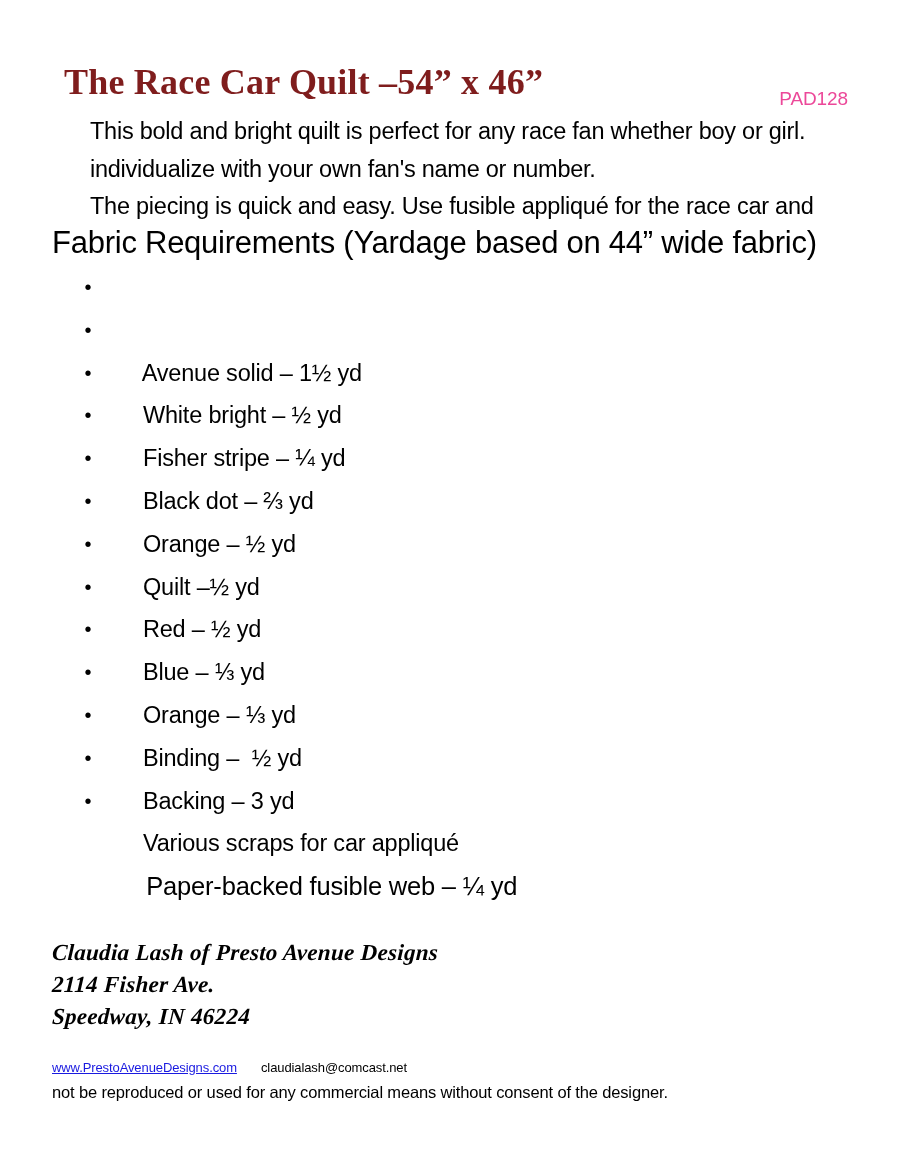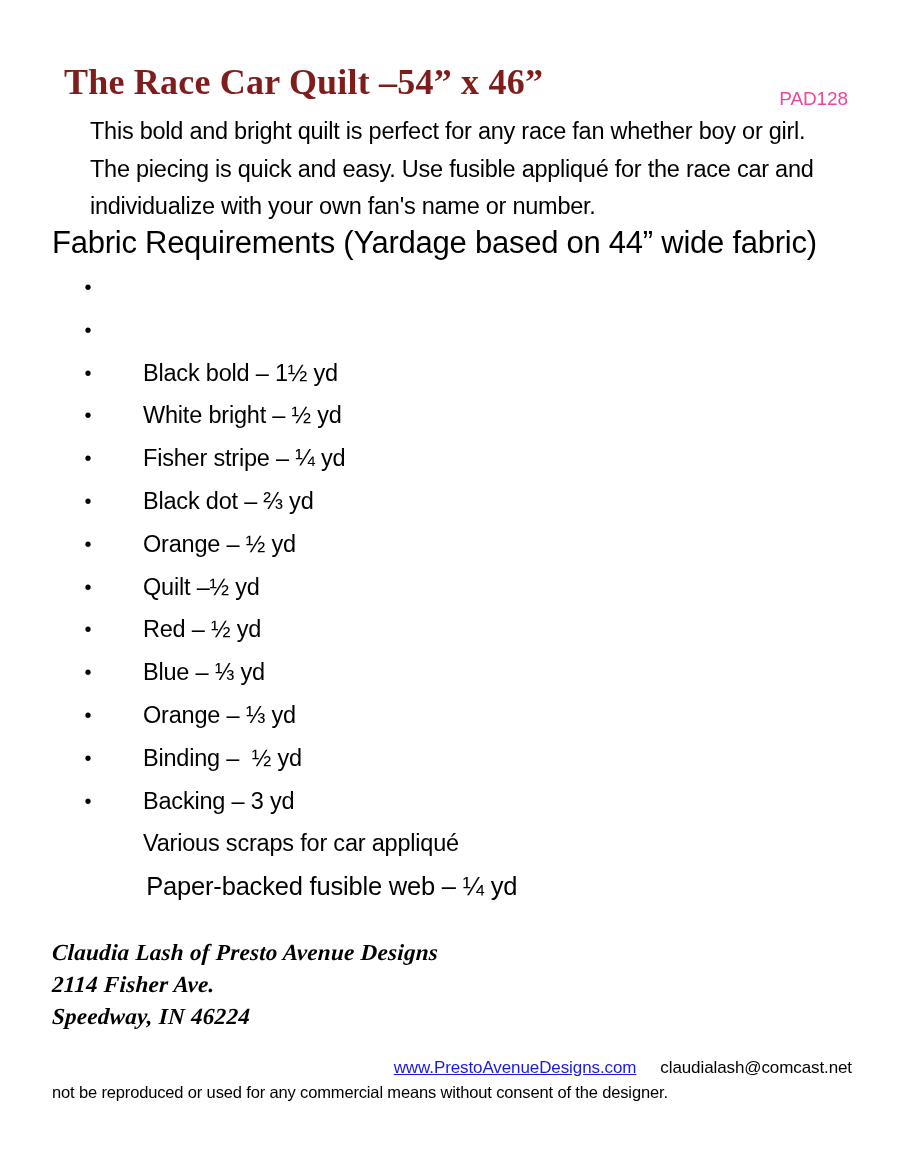--- a/index.html
+++ b/index.html
@@ -127,25 +127,24 @@
   }
 
   
   .footer {
     position: absolute;
     left: 52px;
     top: 1056px;
     width: 800px;
   }
   .footer-contact {
-    font-size: 17px;
+    font-size: 13px;
     line-height: 24px;
     letter-spacing: -0.1px;
     white-space: nowrap;
-    text-align: right;
   }
   .footer-link {
     color: #1a1ae0;
     text-decoration: underline;
   }
   .footer-email {
     color: #000000;
     margin-left: 24px;
   }
   .footer-copyright {
@@ -163,30 +162,30 @@
 <body>
 
 <div class="page">
 
   <h1 class="title">The Race Car Quilt –54” x 46”</h1>
 
   <div class="pattern-code">PAD128</div>
 
   <div class="intro">
     <div class="intro-line">This bold and bright quilt is perfect for any race fan whether boy or girl.</div>
+    <div class="intro-line">individualize with your own fan's name or number.</div>
     <div class="intro-line">The piecing is quick and easy.  Use fusible appliqué for the race car and</div>
-    <div class="intro-line">individualize with your own fan's name or number.</div>
   </div>
 
   <div class="section-heading">Fabric Requirements (Yardage based on 44” wide fabric)</div>
 
   <ul class="fabric-list">
     <li class="fabric-item">
       <span class="bullet">•</span>
-      <span>Black bold – 1½ yd</span>
+      <span>Avenue solid – 1½ yd</span>
     </li>
     <li class="fabric-item">
       <span class="bullet">•</span>
       <span>White bright – ½ yd</span>
     </li>
     <li class="fabric-item">
       <span class="bullet">•</span>
       <span>Fisher stripe – ¼ yd</span>
     </li>
     <li class="fabric-item">

